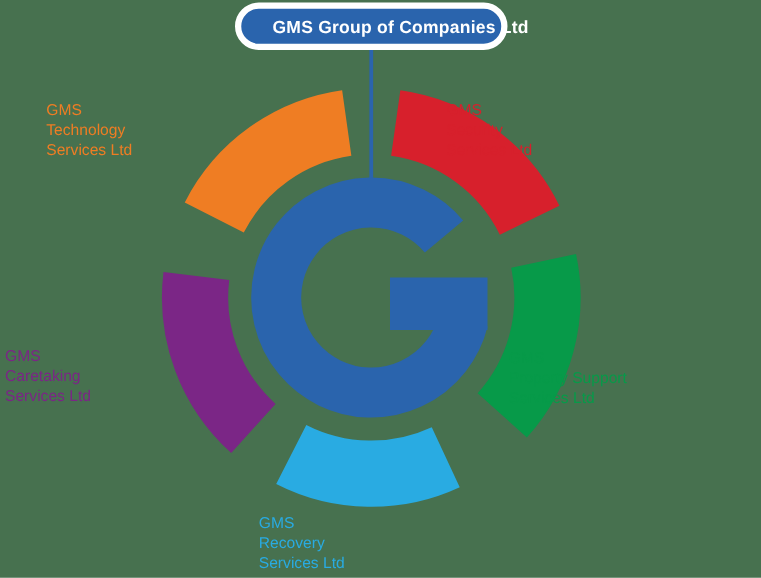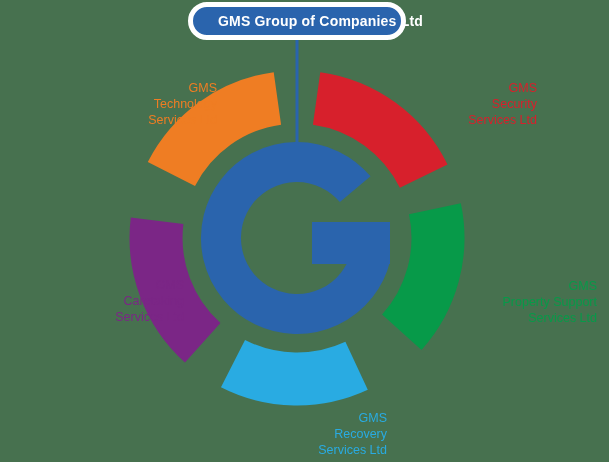--- a/index.html
+++ b/index.html
@@ -27,21 +27,21 @@
   }
   .pill span {
     font-size: 14px;
     font-weight: bold;
     white-space: nowrap;
     letter-spacing: 0.2px;
     padding-left: 47px;
   }
   .company-label {
     position: absolute;
-    text-align: right;
+    text-align: left;
     font-size: 12.5px;
     line-height: 16px;
     white-space: pre-line;
   }
   .label-technology { left: 37px;  top: 80px;  width: 180px; }
   .label-security   { left: 357px; top: 80px;  width: 180px; }
   .label-property   { left: 407px; top: 278px; width: 190px; }
   .label-recovery   { left: 207px; top: 410px; width: 180px; }
   .label-caretaking { left: 4px;   top: 277px; width: 180px; }
 </style>

